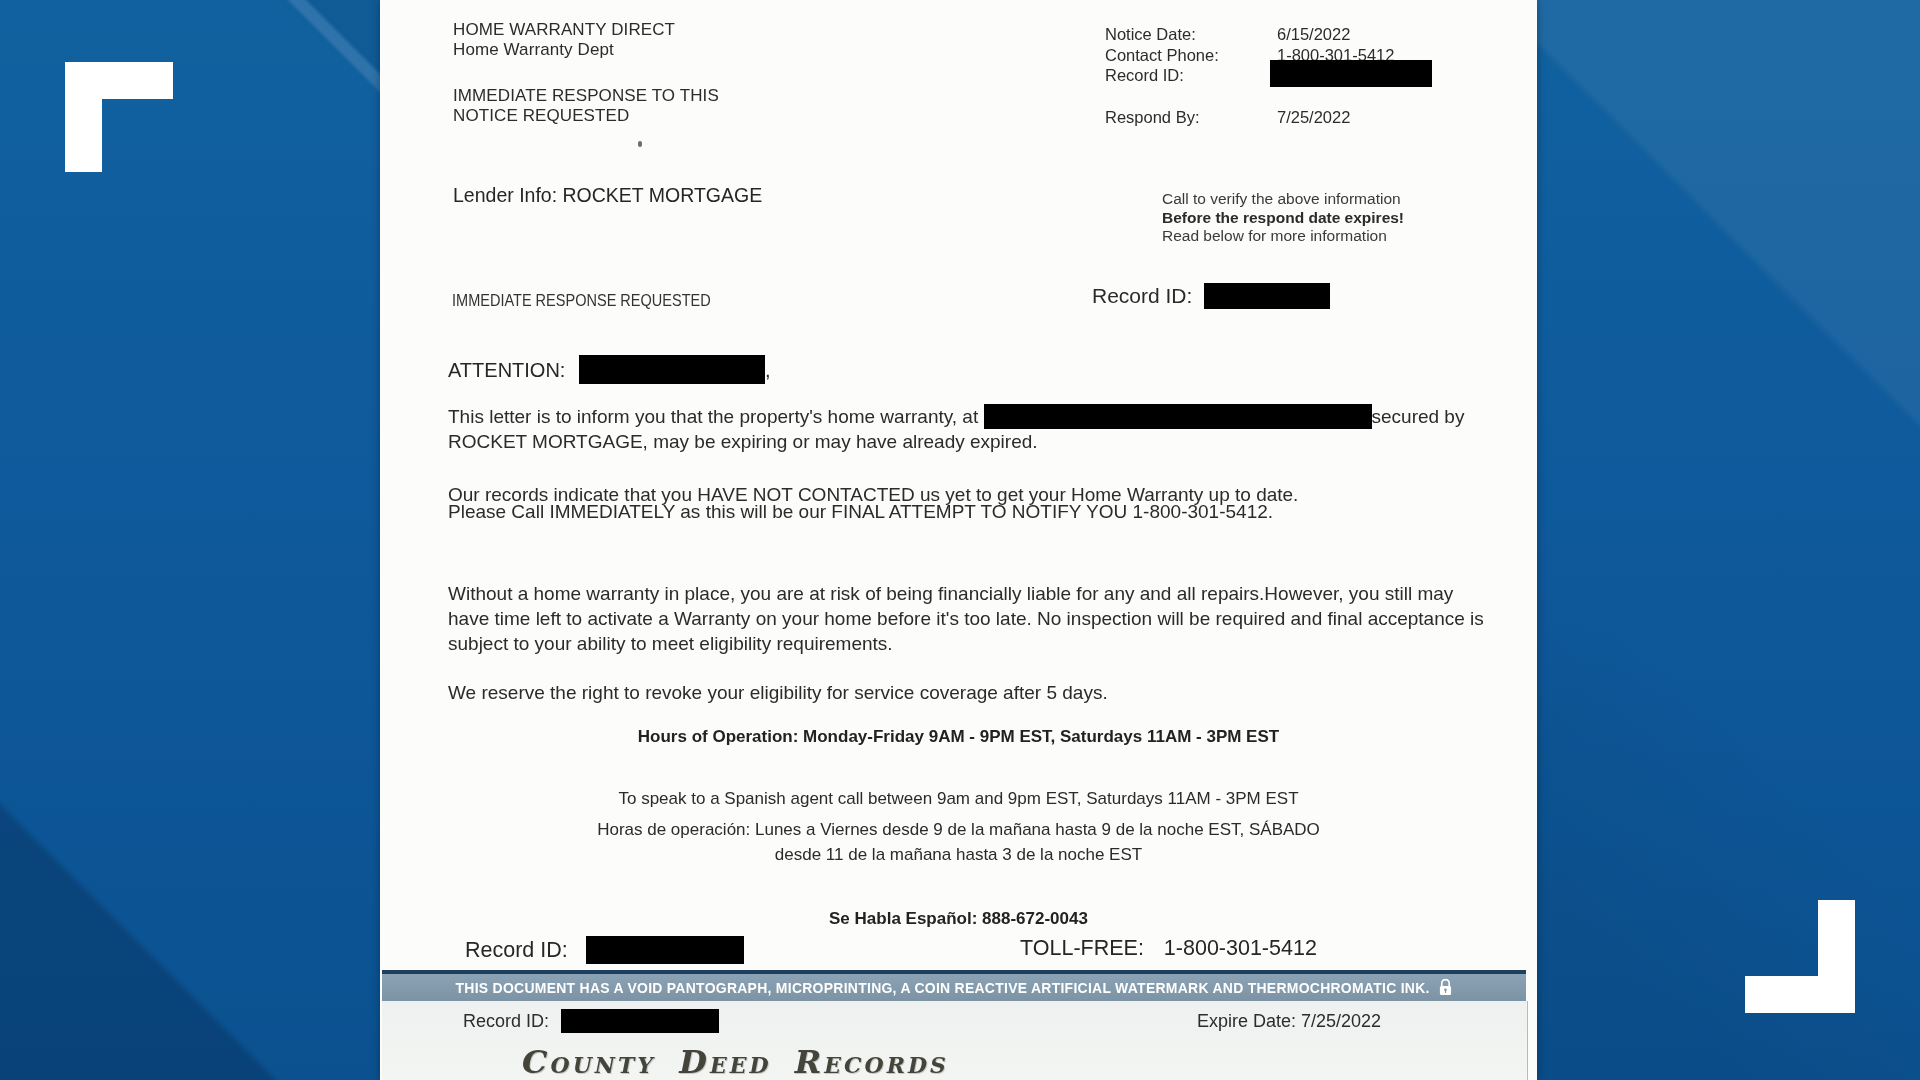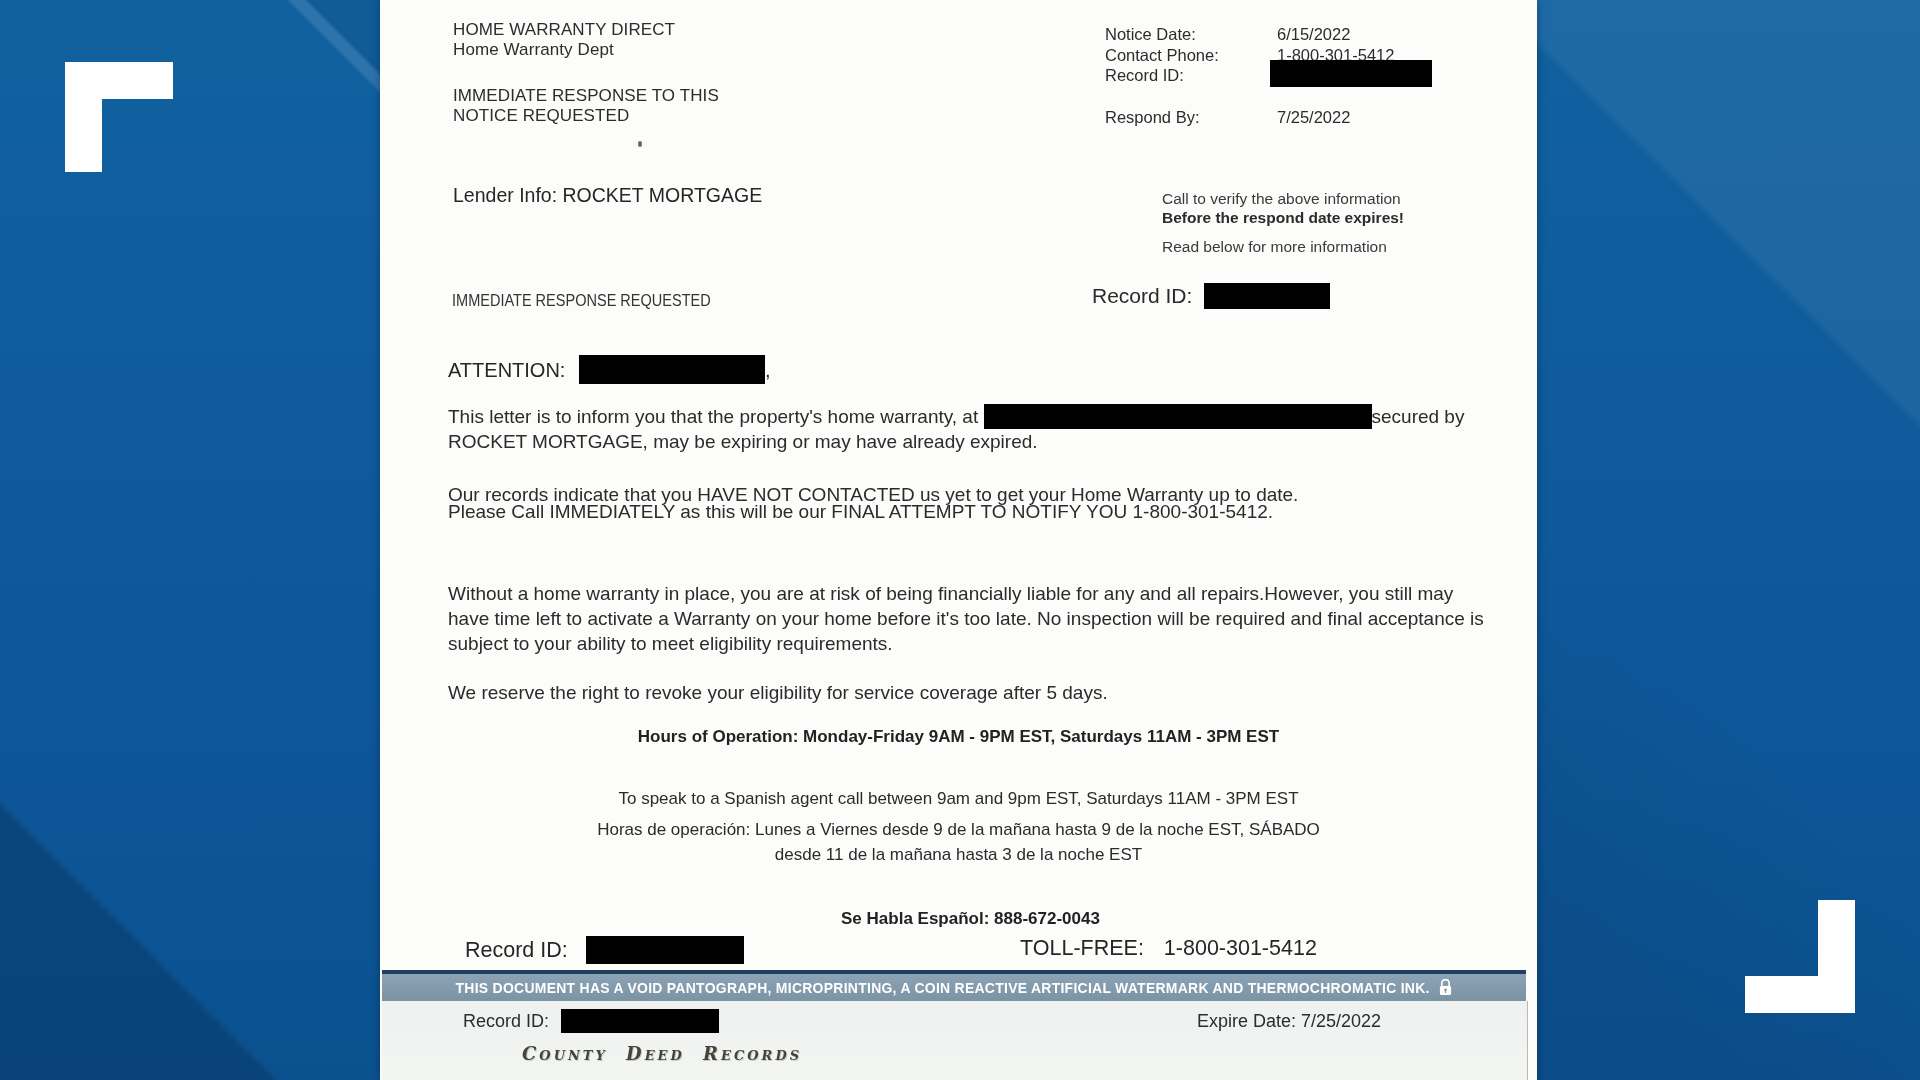--- a/index.html
+++ b/index.html
@@ -40,21 +40,21 @@
   .meta-row{display:flex;}
   .meta-label{width:172px;}
   .meta-label.bold{font-weight:normal;}
 
   .redaction{background:#000;display:inline-block;}
 
   .title{font-size:20px;font-weight:bold;letter-spacing:0.4px;text-align:center;color:#1e1e1e;}
   .lender{font-size:19.5px;color:#262626;}
   .verify{font-size:15.5px;line-height:18.5px;color:#3a3a3a;}
   .verify .b{font-weight:bold;color:#2b2b2b;}
-  .verify .gap{margin-top:11px;}
+  .verify .gap{}
 
   .immediate{font-size:16.5px;color:#333;transform:scaleX(0.88);transform-origin:left center;white-space:nowrap;}
   .midrecord{font-size:21px;color:#2a2a2a;}
   .attention{font-size:20px;color:#262626;}
 
   .para{font-size:19px;line-height:25px;color:#2b2b2b;width:1040px;}
   .center-line{left:0;width:1157px;text-align:center;font-size:17px;color:#2b2b2b;}
   .center-line.bold{font-weight:bold;color:#222;}
 
   .footrow{font-size:21.5px;color:#262626;}
@@ -73,21 +73,21 @@
 
   .stub{
     left:2px;top:1001px;width:1145px;height:79px;
     background:linear-gradient(180deg,#eef1ef 0%,#f2f5f2 100%);
     border-right:1px solid #b7bbb7;
   }
   .stub .abs{position:absolute;}
   .stubtext{font-size:18px;color:#2c2c2c;}
   .county{
     font-family:"DejaVu Serif",serif;font-weight:bold;font-style:italic;
-    font-variant:small-caps;font-size:18px;letter-spacing:3px;word-spacing:9px;
+    font-variant:small-caps;font-size:32px;letter-spacing:3px;word-spacing:9px;
     color:#44443b;text-shadow:1px 1px 0 rgba(0,0,0,0.18);
   }
 
   .speck{position:absolute;width:4px;height:6px;border-radius:2px;background:#4a4a4a;opacity:0.8;}
 </style>
 </head>
 <body>
 
 <div id="stage">
 
@@ -149,21 +149,21 @@
     </div>
     <div class="abs para" style="left:68px;top:482px;">Our records indicate that you HAVE NOT CONTACTED us yet to get your Home Warranty up to date.</div>
     <div class="abs para" style="left:68px;top:499px;">Please Call IMMEDIATELY as this will be our FINAL ATTEMPT TO NOTIFY YOU 1-800-301-5412.</div>
     <div class="abs para" style="left:68px;top:581px;">Without a home warranty in place, you are at risk of being financially liable for any and all repairs.However, you still may have time left to activate a Warranty on your home before it's too late. No inspection will be required and final acceptance is subject to your ability to meet eligibility requirements.</div>
     <div class="abs para" style="left:68px;top:680px;">We reserve the right to revoke your eligibility for service coverage after 5 days.</div>
 
     <div class="abs center-line bold" style="top:727px;">Hours of Operation: Monday-Friday 9AM - 9PM EST, Saturdays 11AM - 3PM EST</div>
     <div class="abs center-line" style="top:789px;">To speak to a Spanish agent call between 9am and 9pm EST, Saturdays 11AM - 3PM EST</div>
     <div class="abs center-line" style="top:820px;">Horas de operación: Lunes a Viernes desde 9 de la mañana hasta 9 de la noche EST, SÁBADO</div>
     <div class="abs center-line" style="top:845px;">desde 11 de la mañana hasta 3 de la noche EST</div>
-    <div class="abs center-line bold" style="top:909px;padding-left:12px;">Se Habla Español: 888-672-0043</div>
+    <div class="abs center-line bold" style="top:909px;">Se Habla Español: 888-672-0043</div>
 
     <div class="abs footrow" style="left:85px;top:936px;">
       <span>Record ID:</span>
       <span class="redaction" style="width:158px;height:28px;vertical-align:-7px;margin-left:12px;"></span>
     </div>
     <div class="abs footrow" style="left:640px;top:936px;">
       <span>TOLL-FREE:</span>
       <span style="margin-left:14px;">1-800-301-5412</span>
     </div>
 

